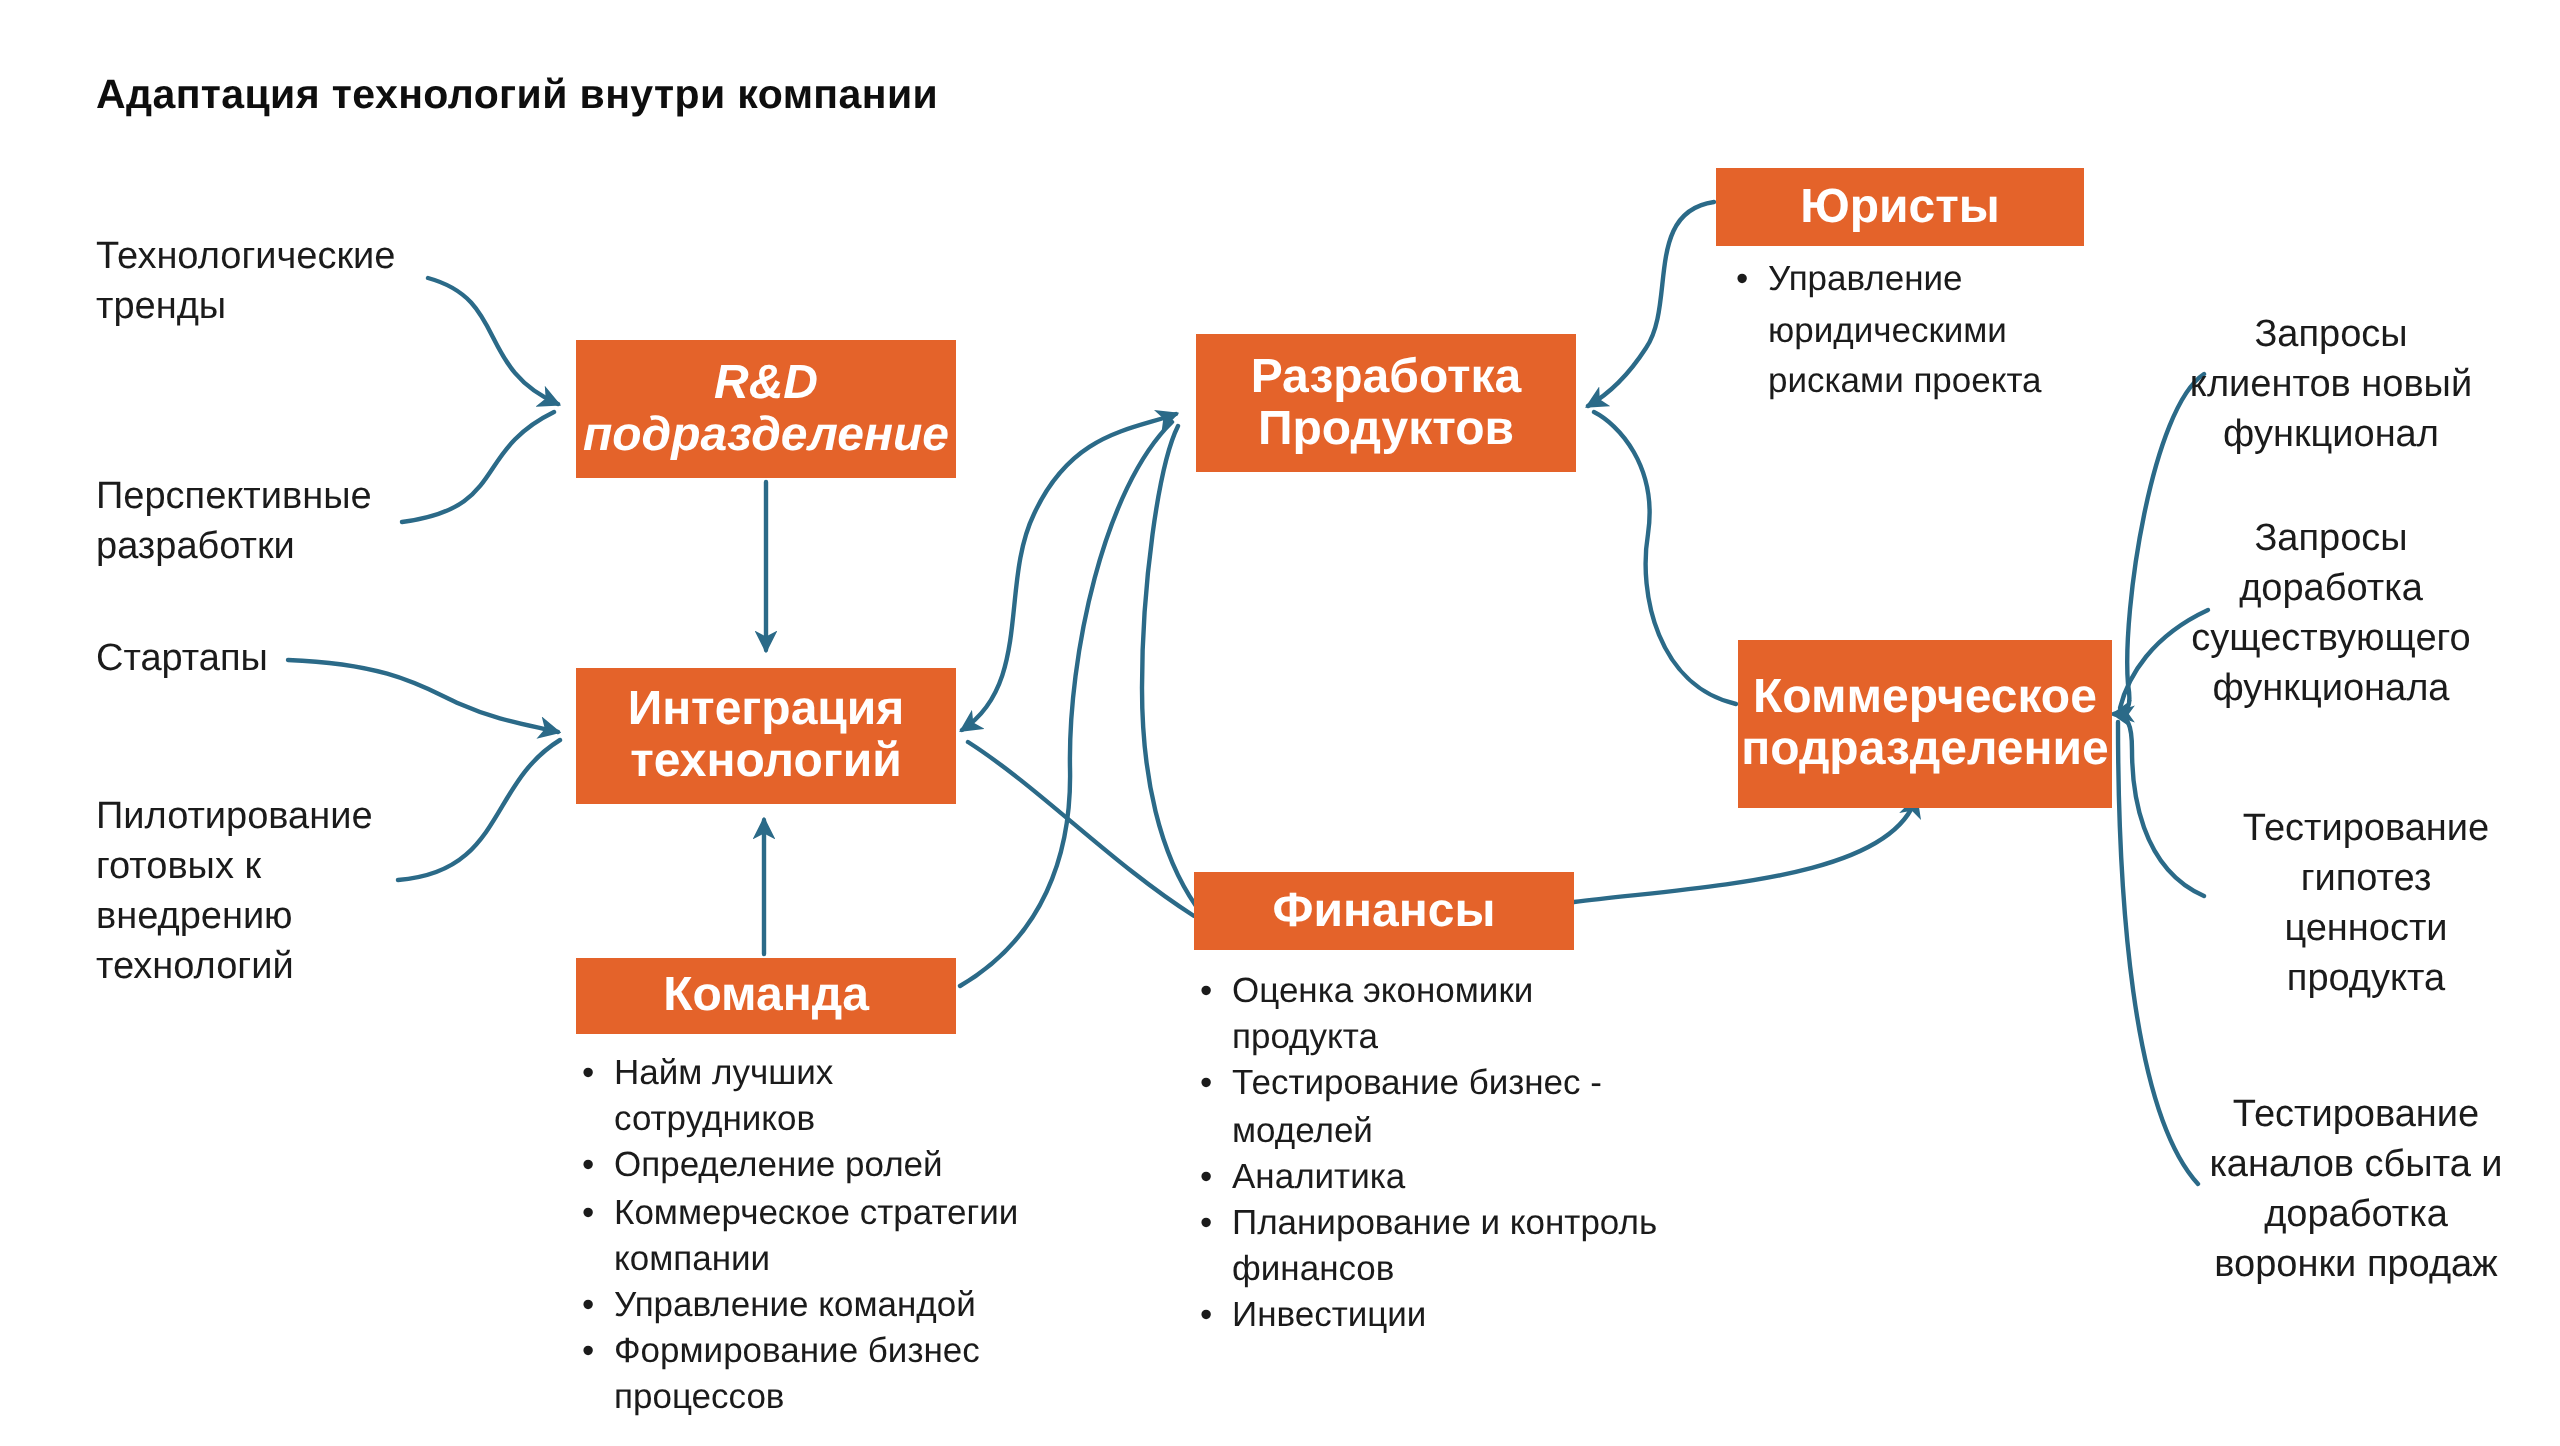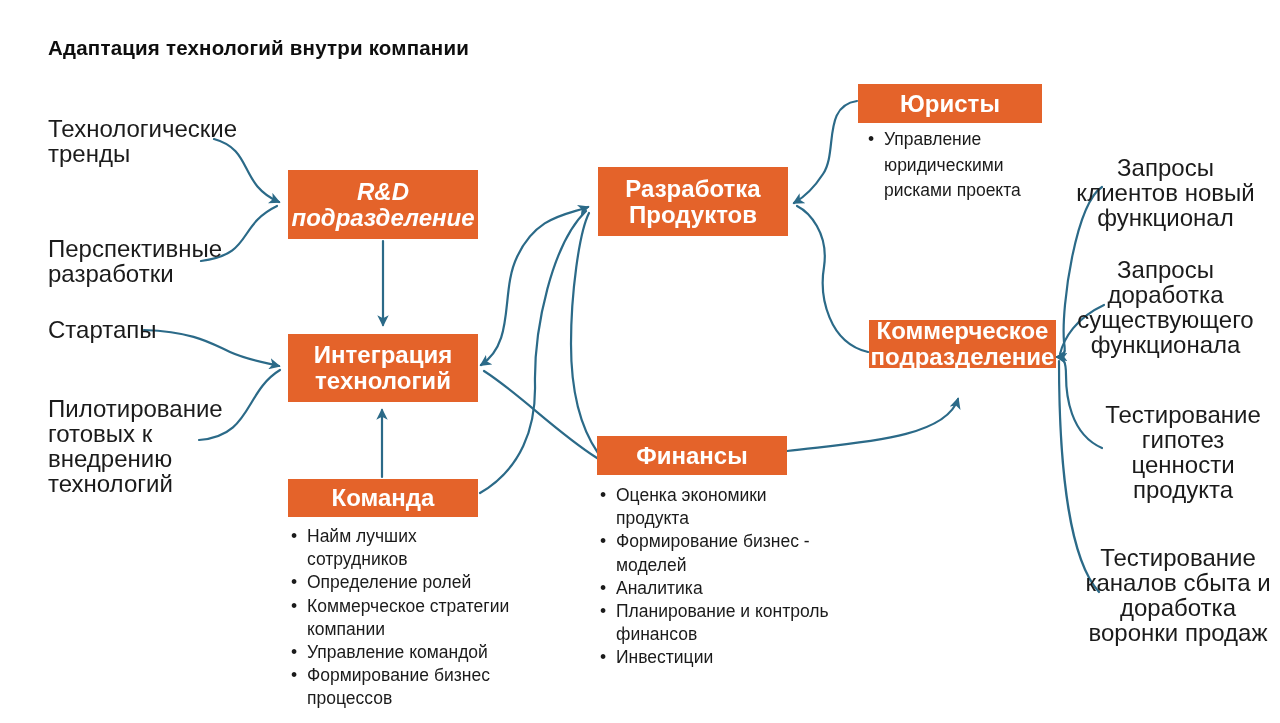--- a/index.html
+++ b/index.html
@@ -18,22 +18,22 @@
   #ah path{fill:var(--arrow);}
   .node{position:absolute;background:var(--node-fill);color:var(--node-text);
         display:flex;align-items:center;justify-content:center;text-align:center;
         font-weight:bold;font-size:24px;line-height:26px;white-space:pre-line;}
   .node-rnd{left:288px;top:170px;width:190px;height:69px;font-style:italic;}
   .node-integration{left:288px;top:334px;width:190px;height:68px;}
   .node-team{left:288px;top:479px;width:190px;height:38px;}
   .node-product{left:598px;top:167px;width:190px;height:69px;}
   .node-finance{left:597px;top:436px;width:190px;height:39px;}
   .node-legal{left:858px;top:84px;width:184px;height:39px;}
-  .node-commercial{left:869px;top:320px;width:187px;height:48px;}
-  .label{position:absolute;font-size:24px;line-height:25px;white-space:pre-line;}
+  .node-commercial{left:869px;top:320px;width:187px;height:84px;}
+  .label{position:absolute;font-size:19px;line-height:25px;white-space:pre-line;}
   .label.right{text-align:center;}
   .lab-trend{left:48px;top:116px;}
   .lab-prospect{left:48px;top:236px;}
   .lab-startup{left:48px;top:317px;text-align:right;}
   .lab-pilot{left:48px;top:396px;}
   .lab-req-new{left:1063px;top:155px;width:205px;}
   .lab-req-rework{left:1063px;top:257px;width:205px;}
   .lab-test-value{left:1083px;top:402px;width:200px;}
   .lab-test-sales{left:1078px;top:545px;width:200px;}
   ul.bullets{position:absolute;margin:0;padding:0;list-style:none;font-size:17.5px;}
@@ -125,21 +125,21 @@
       <li>Определение ролей</li>
       <li>Коммерческое стратегии
 компании</li>
       <li>Управление командой</li>
       <li>Формирование бизнес
 процессов</li>
     </ul>
   <ul class="bullets b-finance">
       <li>Оценка экономики
 продукта</li>
-      <li>Формирование бизнес -
+      <li>Тестирование бизнес -
 моделей</li>
       <li>Аналитика</li>
       <li>Планирование и контроль
 финансов</li>
       <li>Инвестиции</li>
     </ul>
 
 </div>
 
 </body></html>

